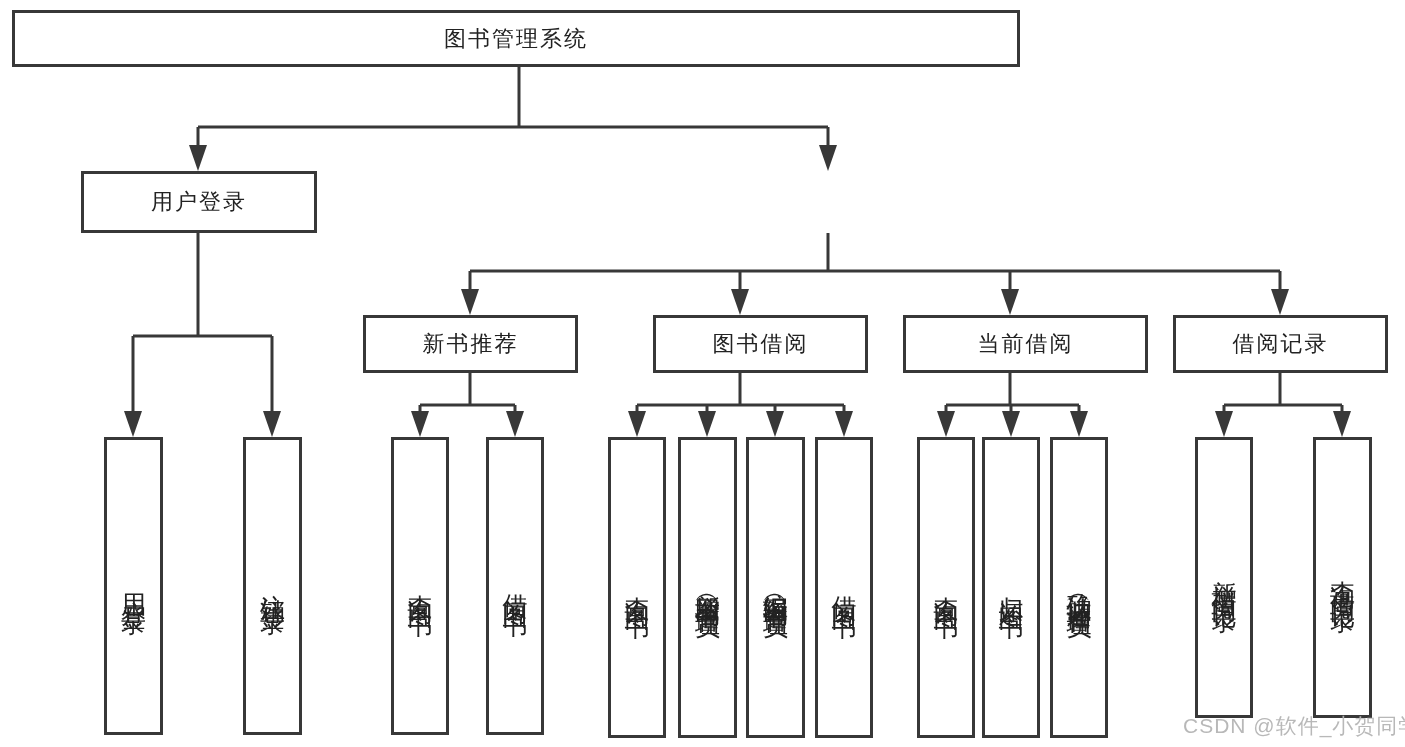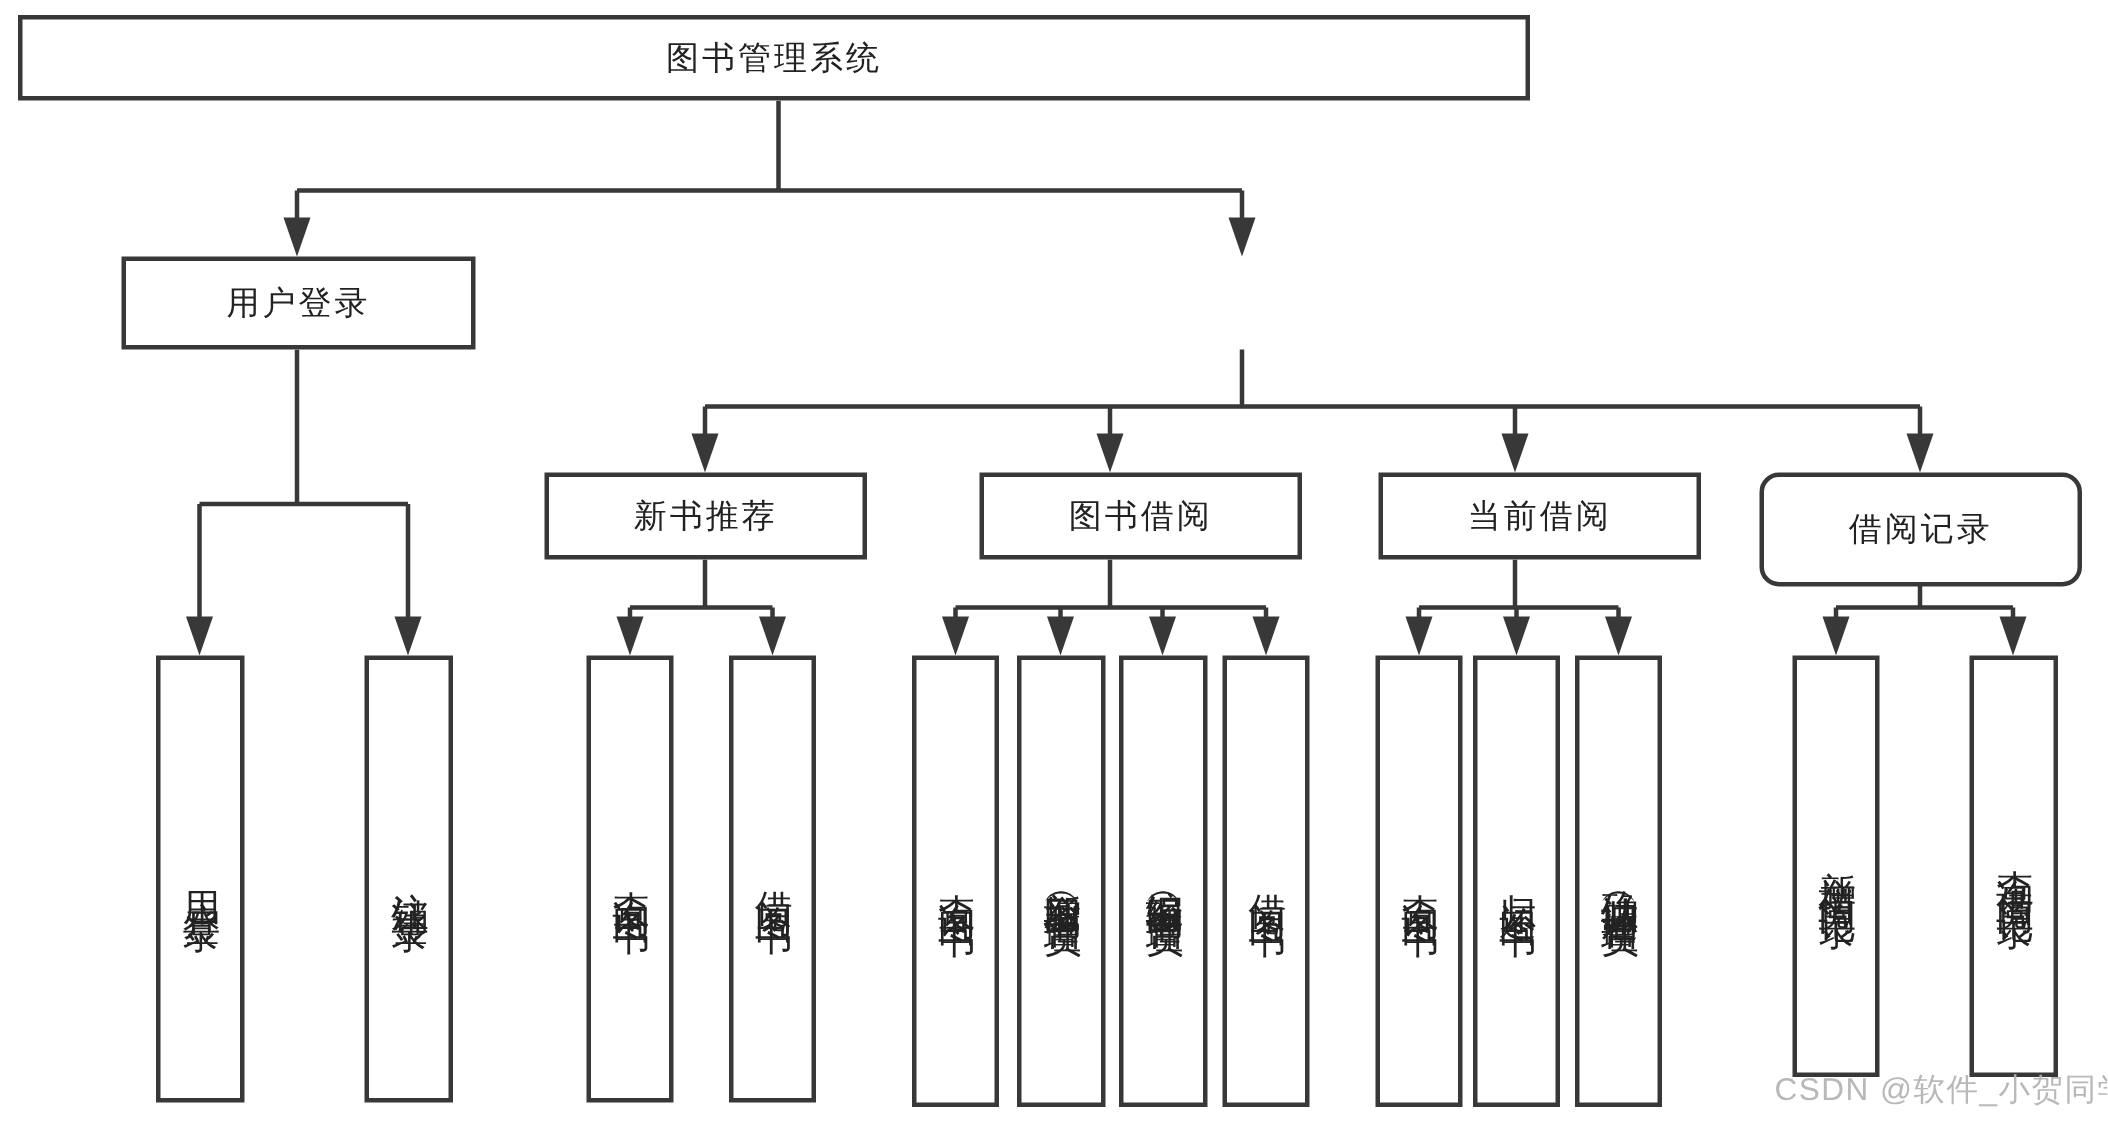--- a/index.html
+++ b/index.html
@@ -96,22 +96,22 @@
       <polygon points="1333,411 1351,411 1342,437"></polygon>
     </g>
   </svg>
 
   <div class="box" style="left:12px;top:10px;width:1008px;height:57px;">图书管理系统</div>
 
   <div class="box" style="left:81px;top:171px;width:236px;height:62px;">用户登录</div>
 
   <div class="box" style="left:363px;top:315px;width:215px;height:58px;">新书推荐</div>
   <div class="box" style="left:633px;top:315px;width:215px;height:58px;margin-left:20px;">图书借阅</div>
-  <div class="box" style="left:903px;top:315px;width:215px;height:58px;margin-left:16px;">当前借阅</div>
-  <div class="box" style="left:1173px;top:315px;width:215px;height:76px;border-radius:13px;">借阅记录</div>
+  <div class="box" style="left:903px;top:315px;width:245px;height:58px;">当前借阅</div>
+  <div class="box" style="left:1173px;top:315px;width:215px;height:58px;">借阅记录</div>
 
   <div class="box vbox" style="left:104px;top:437px;width:59px;height:298px;">用户登录</div>
   <div class="box vbox" style="left:243px;top:437px;width:59px;height:298px;">注销登录</div>
 
   <div class="box vbox" style="left:391px;top:437px;width:58px;height:298px;">查询图书</div>
   <div class="box vbox" style="left:486px;top:437px;width:58px;height:298px;">借阅图书</div>
 
   <div class="box vbox" style="left:608px;top:437px;width:58px;height:301px;">查询图书</div>
   <div class="box vbox" style="left:678px;top:437px;width:59px;height:301px;letter-spacing:3px;">新增图书（管理员）</div>
   <div class="box vbox" style="left:746px;top:437px;width:59px;height:301px;letter-spacing:3px;">编辑图书（管理员）</div>

